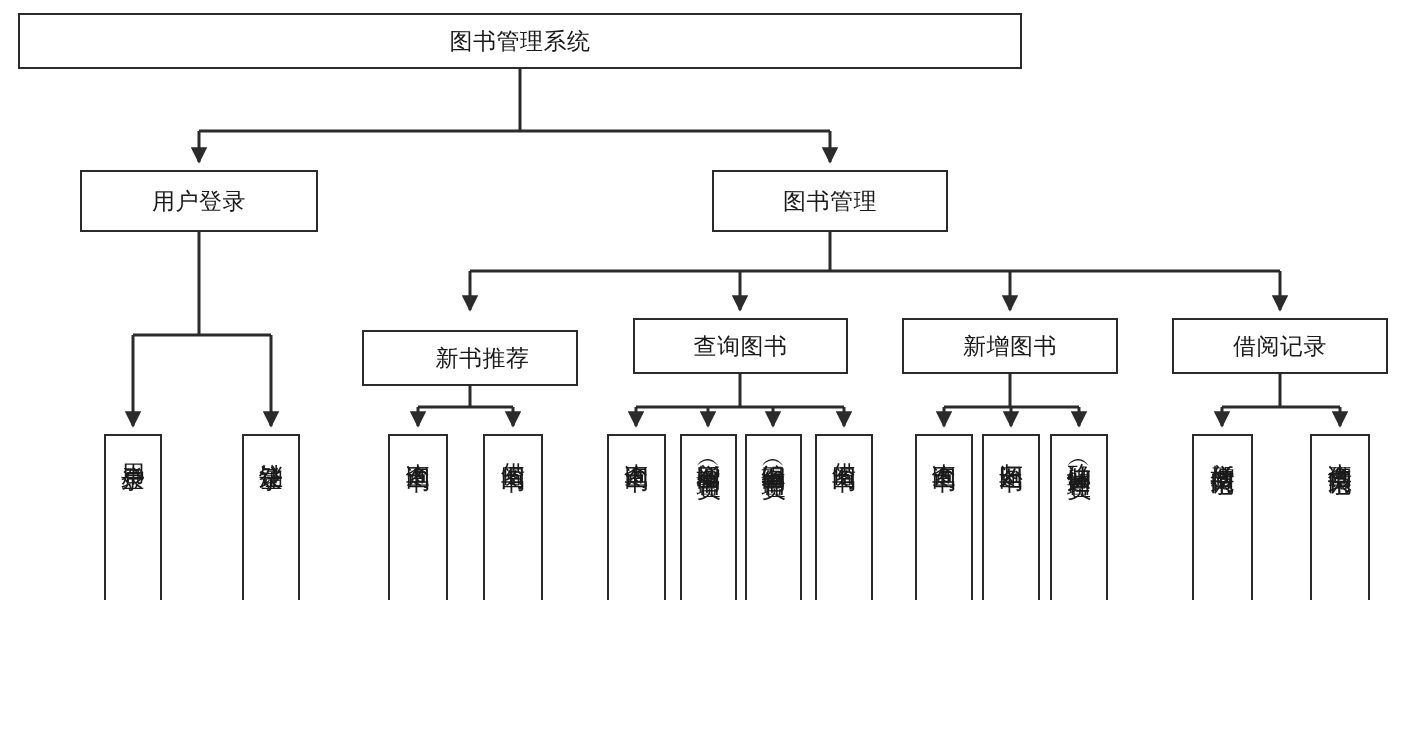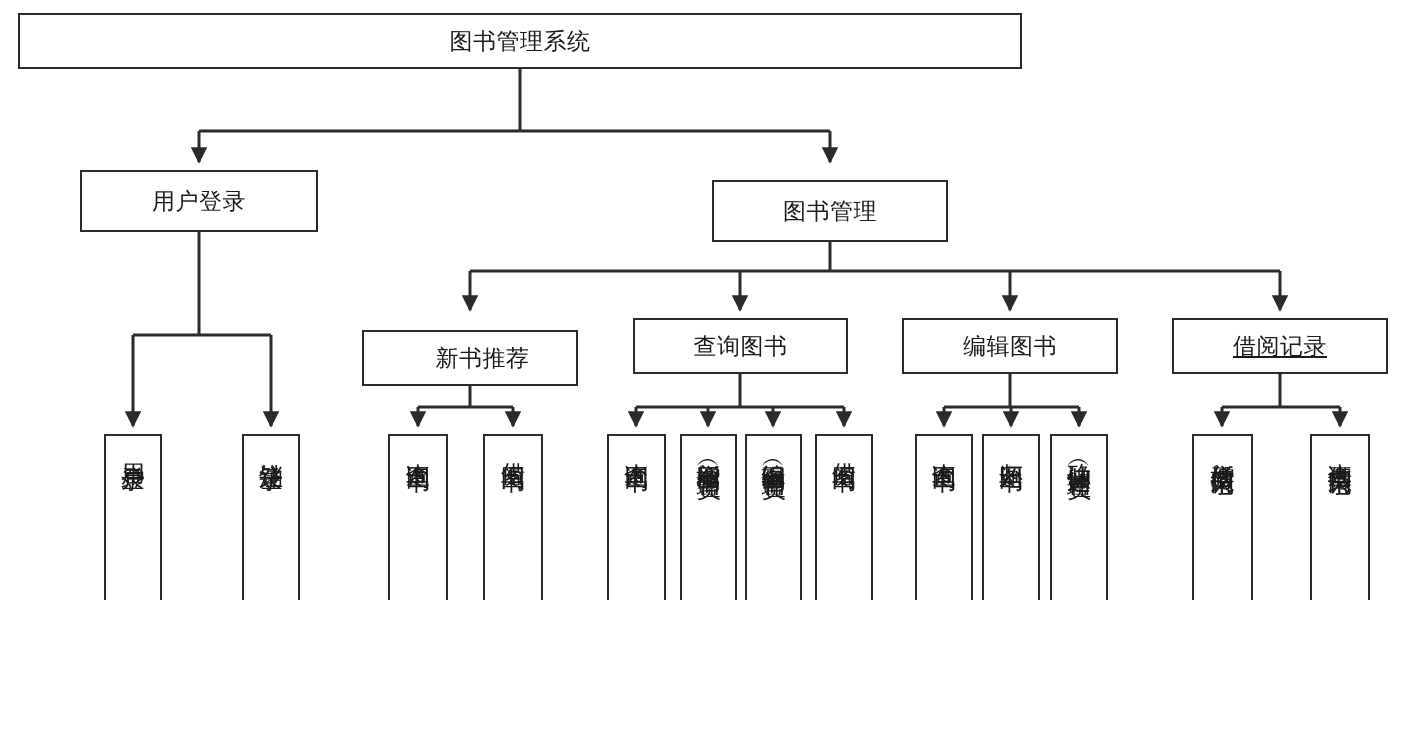--- a/index.html
+++ b/index.html
@@ -132,34 +132,34 @@
     </g>
   </svg>
 
   <div class="node h root" style="left:18px; top:13px; width:1004px; height:56px;">
     <span class="node-label">图书管理系统</span>
   </div>
 
   <div class="node h" style="left:80px; top:170px; width:238px; height:62px;">
     <span class="node-label">用户登录</span>
   </div>
-  <div class="node h" style="left:712px; top:180px; width:236px; height:62px;">
+  <div class="node h" style="left:712px; top:170px; width:236px; height:62px;">
     <span class="node-label">图书管理</span>
   </div>
 
   <div class="node h" style="left:362px; top:330px; width:216px; height:56px;padding-left:25px;">
     <span class="node-label">新书推荐</span>
   </div>
   <div class="node h" style="left:633px; top:318px; width:215px; height:56px;">
     <span class="node-label">查询图书</span>
   </div>
   <div class="node h" style="left:902px; top:318px; width:216px; height:56px;">
-    <span class="node-label">编辑图书</span>
-  </div>
-  <div class="node h" style="left:1172px; top:318px; width:216px; height:56px;text-decoration:underline;">
+    <span class="node-label">新增图书</span>
+  </div>
+  <div class="node h" style="left:1172px; top:318px; width:216px; height:56px;">
     <span class="node-label">借阅记录</span>
   </div>
 
   <div class="node v" style="left:104px; top:434px; width:58px; height:300px;">
     <span class="node-label">用户登录</span>
   </div>
   <div class="node v" style="left:242px; top:434px; width:58px; height:300px;">
     <span class="node-label">注销登录</span>
   </div>
   <div class="node v" style="left:388px; top:434px; width:60px; height:300px;">

